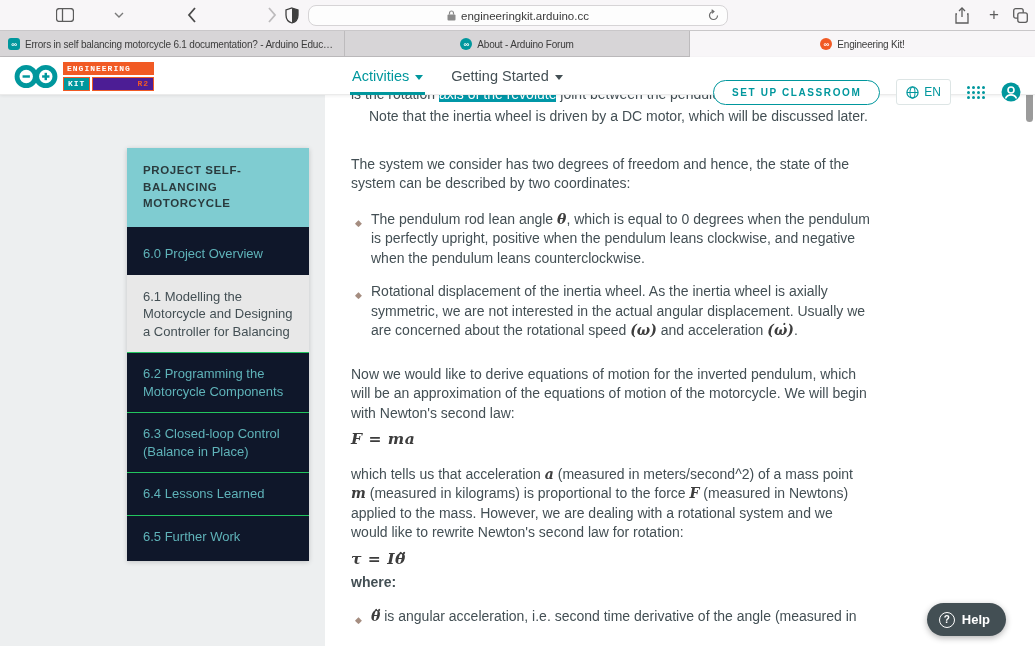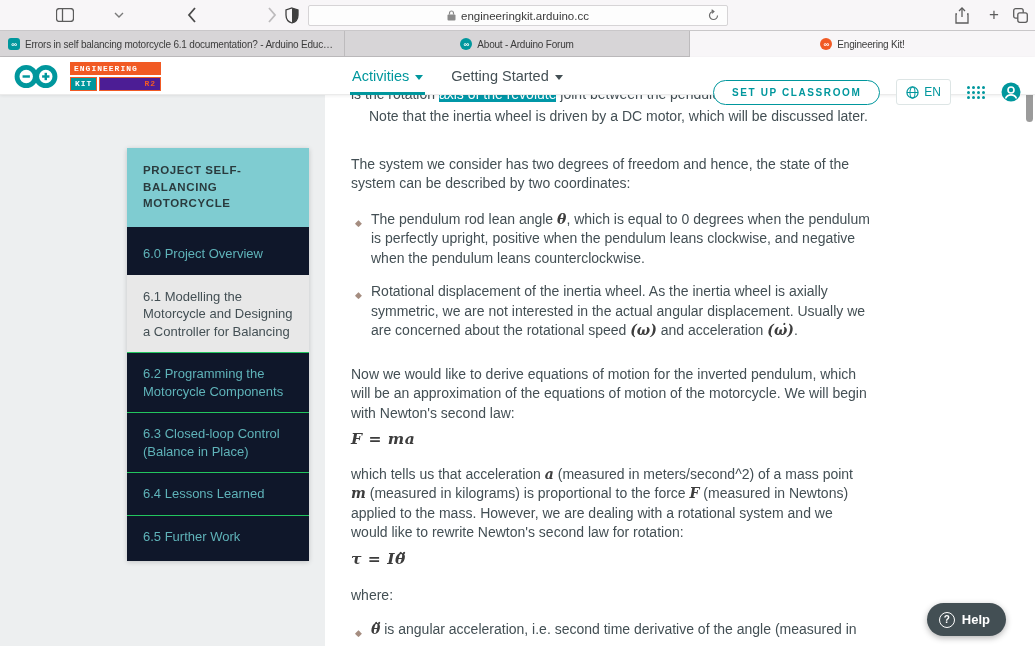--- a/index.html
+++ b/index.html
@@ -12,38 +12,38 @@
   .tool-icon { position:absolute; top:0; height:30px; display:flex; align-items:center; justify-content:center; color:#5c5c5c; }
   .tool-icon svg { display:block; }
   .i-sidebar { left:52px; width:26px; }
   .i-chevron { left:110px; width:18px; }
   .i-back { left:182px; width:20px; }
   .i-fwd { left:262px; width:20px; color:#b9b7b9; }
   .i-shield { left:281px; width:22px; }
   .i-share { left:951px; width:22px; }
   .i-plus { left:984px; width:20px; font-size:17px; color:#5c5c5c; }
   .i-tabs { left:1009px; width:22px; }
-  .urlbar { position:absolute; left:308px; top:5px; width:420px; height:21px; background:#fdfdfd; border:1px solid #d6d4d6; border-radius:2px; display:flex; align-items:center; justify-content:center; font-size:11.5px; color:#3a3a3a; }
+  .urlbar { position:absolute; left:308px; top:5px; width:420px; height:21px; background:#fdfdfd; border:1px solid #d6d4d6; border-radius:8px; display:flex; align-items:center; justify-content:center; font-size:11.5px; color:#3a3a3a; }
   .urlbar .lock { margin-right:5px; display:flex; }
   .urlbar .reload { position:absolute; right:7px; top:3px; color:#6b6b6b; }
 
   
   .tabbar { display:flex; height:27px; background:#d7d5d7; border-top:1px solid #c9c7c9; }
   .tab { width:345px; display:flex; align-items:center; justify-content:center; gap:5px; font-size:10px; color:#3c3c3c; border-right:1px solid #bdbbbd; box-shadow:inset 0 -1px 0 #bdbbbd; overflow:hidden; white-space:nowrap; padding:0 8px; }
   .tab:last-child { border-right:none; }
   .tab.active { background:#f8f6f8; box-shadow:none; }
   .favicon { width:12px; height:12px; border-radius:3px; flex:0 0 auto; display:flex; align-items:center; justify-content:center; color:#fff; font-size:8px; font-weight:bold; }
   .favicon.teal { background:#00979d; }
   .favicon.round { border-radius:50%; }
   .favicon.orange { background:#f15a24; border-radius:50%; }
   .tab-title { overflow:hidden; text-overflow:ellipsis; letter-spacing:-0.2px; }
 
   
   .site-header { position:relative; height:38px; background:#fff; border-bottom:1px solid #ebebeb; box-shadow:0 1px 3px rgba(0,0,0,0.07); z-index:5; }
-  .brand { position:absolute; left:14px; top:5px; display:flex; align-items:center; gap:12px; }
+  .brand { position:absolute; left:14px; top:5px; display:flex; align-items:center; gap:5px; }
   .badges { display:flex; flex-direction:column; gap:2px; }
   .badge-row { display:flex; gap:2px; }
   .badge { font-family:"Liberation Mono", monospace; font-weight:bold; font-size:8px; letter-spacing:1px; padding:1.5px 4px; line-height:1.2; }
   .badge.eng { background:#f15a24; color:#fff; }
   .badge.kit { background:#00979d; color:#fff; border:1px solid #f15a24; }
   .badge.rev { background:#4c1d95; color:#f15a24; border:1px solid #f15a24;padding-left:44px; }
   .nav { position:absolute; left:352px; top:0; height:38px; display:flex; gap:28px; }
   .nav-item { position:relative; display:flex; align-items:center; gap:6px; font-size:14.5px; color:#434f54; cursor:pointer; }
   .nav-item .caret { width:0; height:0; border-left:4px solid transparent; border-right:4px solid transparent; border-top:5px solid #434f54; margin-top:2px; }
   .nav-item.active { color:#00979d; }
@@ -74,21 +74,21 @@
   .note-line { margin-top:2px; padding-left:18px; }
   .p1 { margin-top:28px; }
   .bullets { list-style:none; margin-top:16px; }
   .bullets li, .b-item { position:relative; padding-left:20px; }
   .bullets li + li { margin-top:14px; }
   .diamond { position:absolute; left:4px; top:4px; font-size:9px; color:#a58d80; }
   .math { font-family:"DejaVu Serif", serif; font-style:italic; font-weight:600; color:#3d3d3d; }
   .equation { margin-top:6px; font-family:"DejaVu Serif", serif; font-style:italic; font-weight:600; font-size:15.5px; color:#3d3d3d; letter-spacing:0.5px; }
   .p2 { margin-top:24px; }
   .p3 { margin-top:16px; }
-  .where { margin-top:18px; }
+  .where { margin-top:5px;font-weight:bold; }
   .last-bullet { margin-top:14px; }
 
   
   .scroll-thumb { position:absolute; right:2px; top:82px; width:7px; height:40px; background:#9b9b9b; border-radius:4px; }
   .help-btn { position:absolute; right:29px; bottom:10px; height:33px; display:flex; align-items:center; gap:7px; background:#434f54; color:#fff; border:none; border-radius:17px; padding:0 16px 0 12px; font-size:13px; font-weight:bold; box-shadow:0 2px 6px rgba(0,0,0,0.3); font-family:"Liberation Sans", sans-serif; }
   .help-q { width:16px; height:16px; border:1.5px solid #fff; border-radius:50%; display:flex; align-items:center; justify-content:center; font-size:10px; font-weight:bold; }
 </style>
 </head>
 <body>
 

